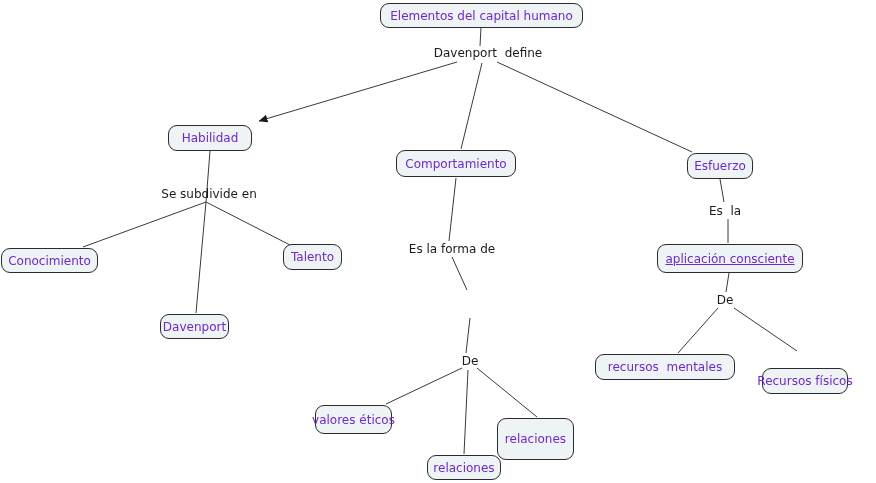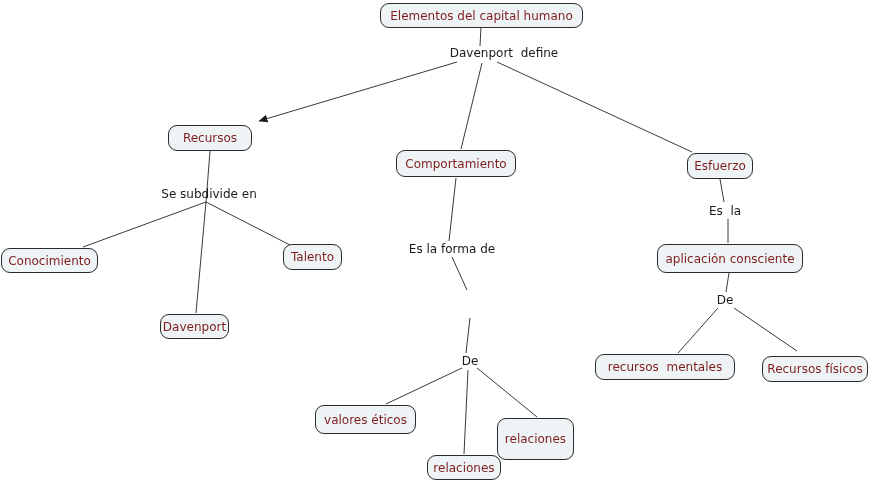--- a/index.html
+++ b/index.html
@@ -25,49 +25,49 @@
     position: absolute;
     box-sizing: border-box;
     display: flex;
     align-items: center;
     justify-content: center;
     background: #eef3f6;
     border: 1px solid #2b2b2b;
     border-radius: 9px;
     font-size: 12px;
     line-height: 1;
-    color: #7f1d1d;
+    color: #6d28d9;
     white-space: pre;
     cursor: default;
   }
   .link-label {
     position: absolute;
     transform: translate(-50%, -50%);
     font-size: 12px;
     color: #1a1a1a;
     white-space: pre;
     cursor: default;
   }
   
   .n-root          { left: 380px; top: 3px;   width: 203px; height: 25px; }
   .n-capacidad     { left: 168px; top: 125px; width: 84px;  height: 26px; }
   .n-comportamiento{ left: 396px; top: 150px; width: 120px; height: 27px; }
   .n-esfuerzo      { left: 687px; top: 153px; width: 66px;  height: 26px; }
   .n-conocimiento  { left: 1px;   top: 248px; width: 97px;  height: 25px; }
   .n-habilidad     { left: 160px; top: 314px; width: 69px;  height: 25px; }
   .n-talento       { left: 283px; top: 244px; width: 59px;  height: 26px; text-align: center; }
   .n-manifestar    { left: 380px; top: 291px; width: 178px; height: 27px; }
-  .n-valores       { left: 315px; top: 405px; width: 101px;  height: 29px; }
+  .n-valores       { left: 315px; top: 405px; width: 77px;  height: 29px; }
   .n-creencias     { left: 427px; top: 455px; width: 74px;  height: 25px; }
   .n-relaciones    { left: 497px; top: 418px; width: 77px;  height: 42px; }
-  .n-aplicacion    { left: 657px; top: 244px; width: 146px; height: 29px; }
+  .n-aplicacion    { left: 657px; top: 244px; width: 146px; height: 29px; text-decoration: underline; }
   .n-recmentales   { left: 595px; top: 354px; width: 140px; height: 26px; }
-  .n-recfisicos    { left: 762px; top: 356px; width: 106px; height: 26px; }
+  .n-recfisicos    { left: 762px; top: 368px; width: 86px; height: 26px; }
   
-  .l-davenport { left: 504px; top: 53px;  }
+  .l-davenport { left: 488px; top: 53px;  }
   .l-subdivide { left: 209px; top: 194px; }
   .l-forma     { left: 452px; top: 249px; }
   .l-demid     { left: 470px; top: 361px; }
   .l-esla      { left: 725px; top: 211px; }
   .l-deright   { left: 725px; top: 300px; }
 </style>
 </head>
 <body>
 
 <div class="canvas">
@@ -95,21 +95,21 @@
       <line x1="477" y1="368" x2="537" y2="417"></line>
       <line x1="720" y1="179" x2="724" y2="202"></line>
       <line x1="728" y1="219" x2="728" y2="243"></line>
       <line x1="729" y1="273" x2="726" y2="292"></line>
       <line x1="718" y1="308" x2="678" y2="353"></line>
       <line x1="734" y1="308" x2="797" y2="351"></line>
     </g>
   </svg>
 
   <div class="node n-root">Elementos del capital humano</div>
-  <div class="node n-capacidad">Recursos</div>
+  <div class="node n-capacidad">Habilidad</div>
   <div class="node n-comportamiento">Comportamiento</div>
   <div class="node n-esfuerzo">Esfuerzo</div>
   <div class="node n-conocimiento">Conocimiento</div>
   <div class="node n-habilidad">Davenport</div>
   <div class="node n-talento">Talento</div>
   <div class="node n-valores">valores éticos</div>
   <div class="node n-creencias">relaciones</div>
   <div class="node n-relaciones">relaciones</div>
   <div class="node n-aplicacion">aplicación consciente</div>
   <div class="node n-recmentales">recursos  mentales</div>

